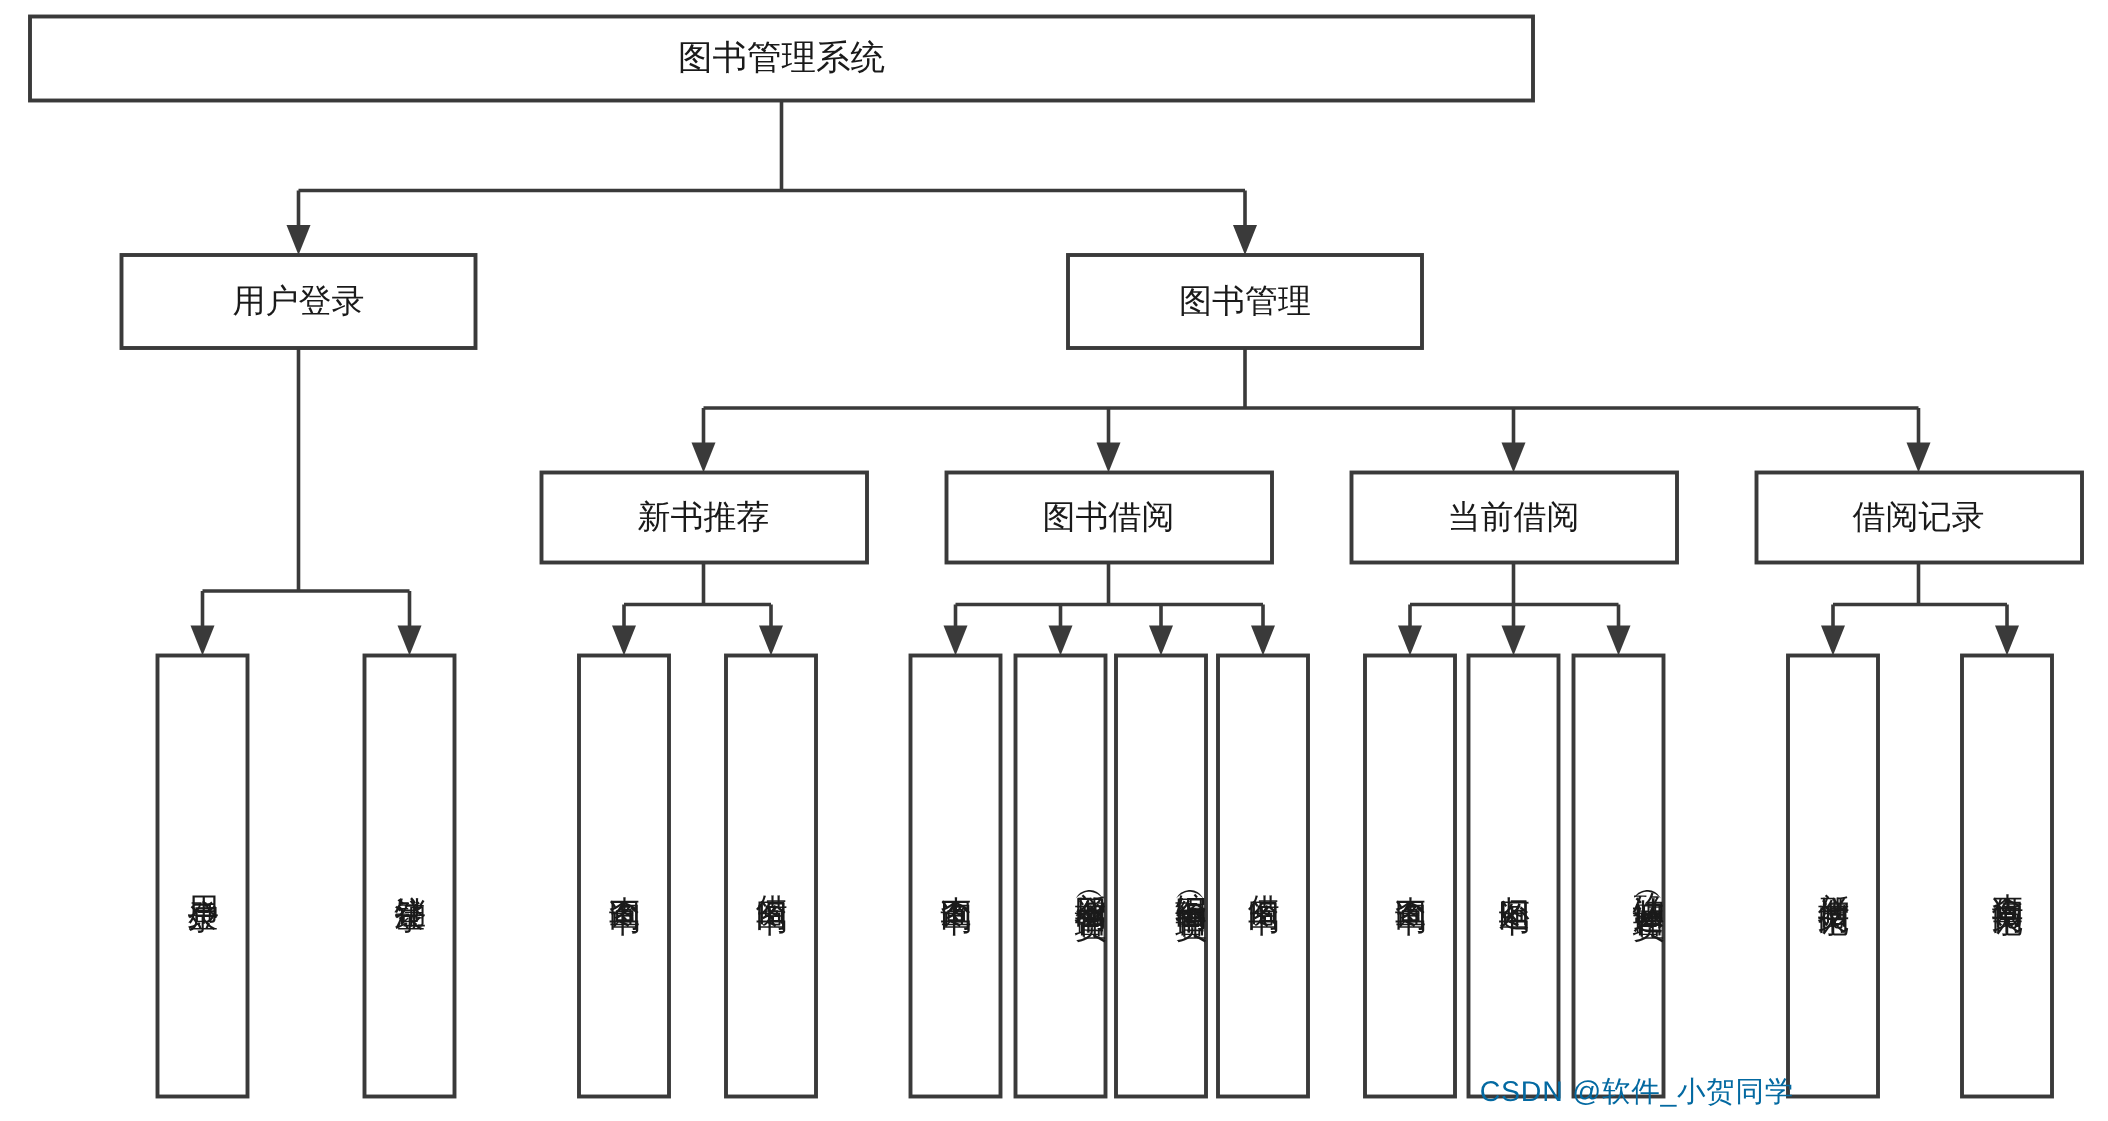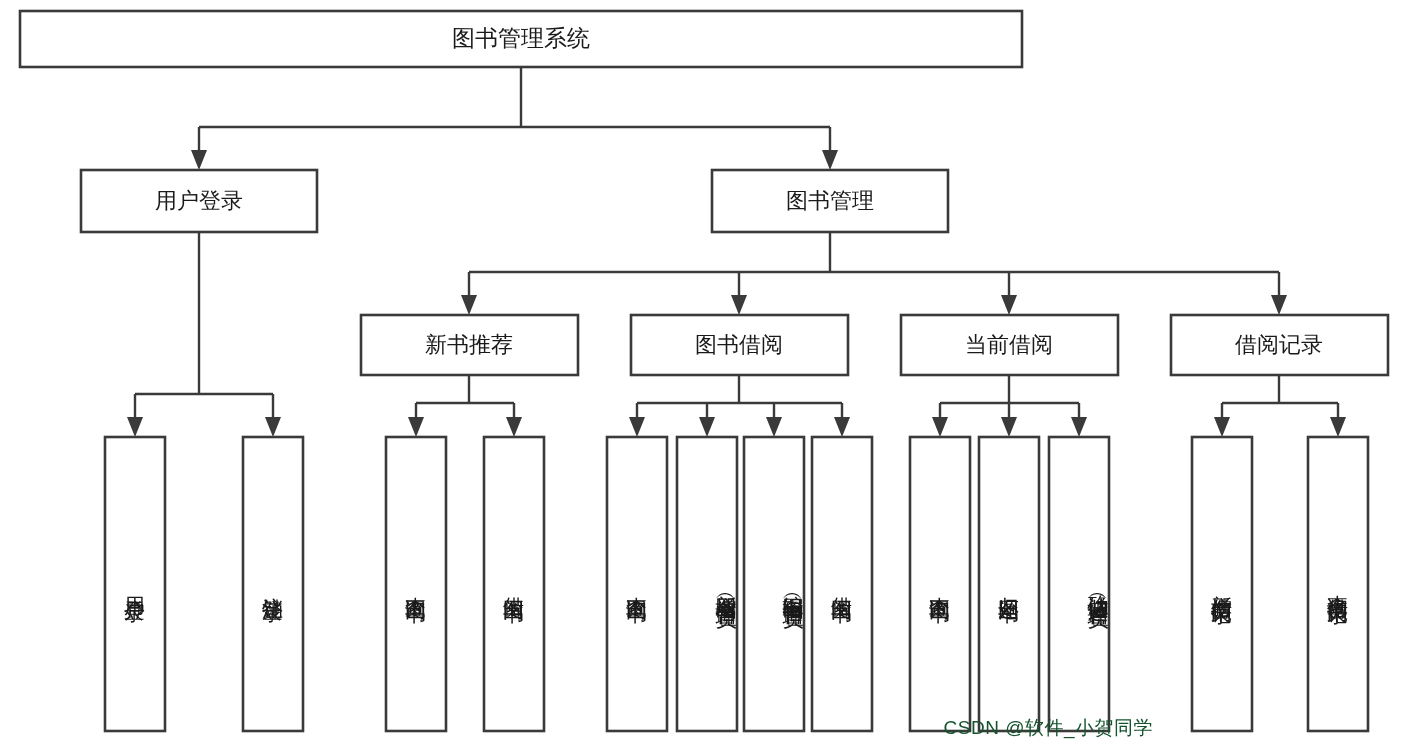--- a/index.html
+++ b/index.html
@@ -12,20 +12,21 @@
     height: 747px;
     font-family: "Liberation Sans", "DejaVu Sans", sans-serif;
     overflow: hidden;
     position: relative;
   }
   #diagram-root {
     position: relative;
     width: 1165px;
     height: 747px;
     background: #ffffff;
+    padding-left: 43px;
   }
   svg.diagram-svg {
     position: absolute;
     left: 0;
     top: 0;
     width: 1405px;
     height: 747px;
   }
   .node-box {
     fill: #ffffff;
@@ -70,21 +71,21 @@
     text-align: center;
     white-space: nowrap;
     pointer-events: none;
   }
   #watermark {
     position: absolute;
     right: 12px;
     bottom: 6px;
     font-family: "Liberation Sans", "DejaVu Sans", sans-serif;
     font-size: 19px;
-    color: #14532d;
+    color: #0369a1;
     letter-spacing: 0.5px;
     white-space: nowrap;
   }
 </style>
 </head>
 <body>
 
 <div id="diagram-root">
 
   <svg class="diagram-svg" viewBox="0 0 1405 747" xmlns="http://www.w3.org/2000/svg">

